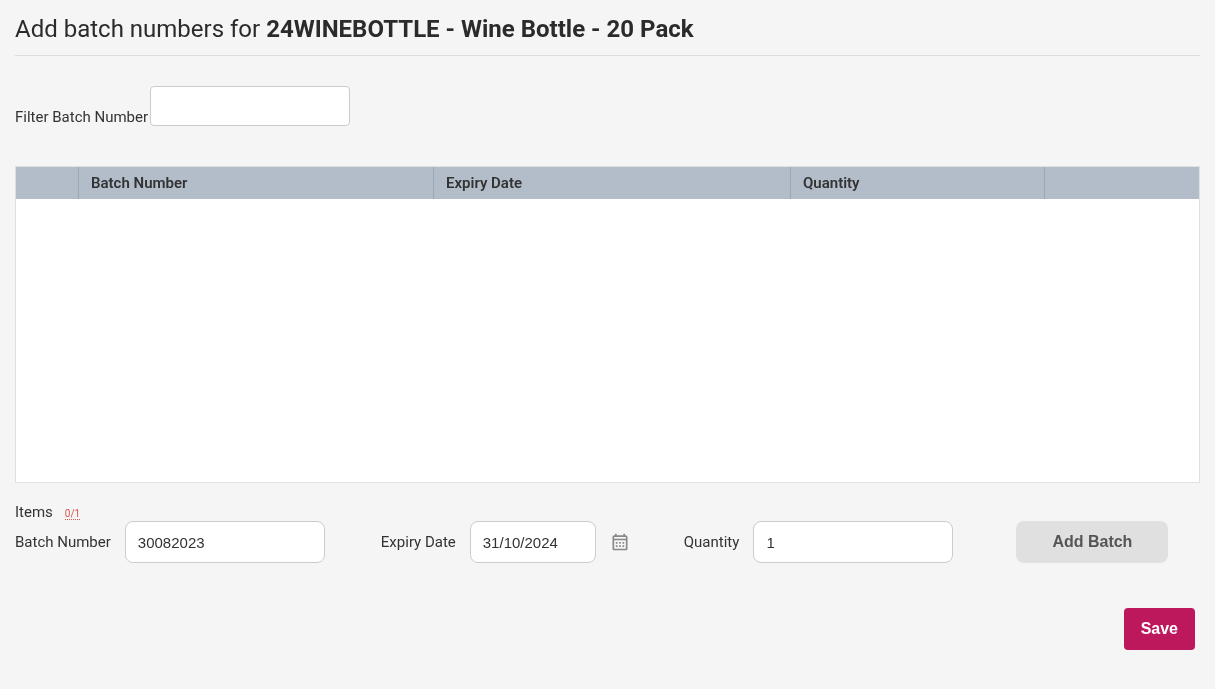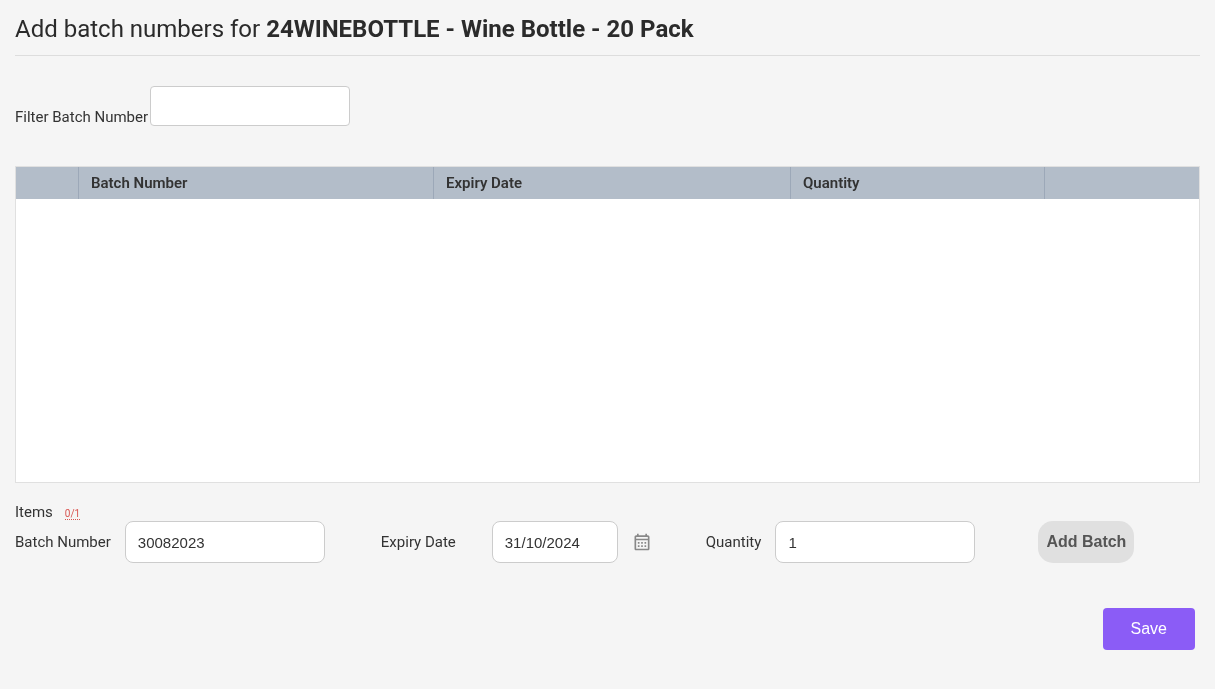--- a/index.html
+++ b/index.html
@@ -157,21 +157,20 @@
       font-size: 15px;
       color: #333;
     }
     
     .input-batch {
       width: 200px;
     }
     
     .input-expiry {
       width: 126px;
-      margin-left: 22px;
     }
     
     .input-quantity {
       width: 200px;
     }
     
     .calendar-icon {
       width: 20px;
       height: 20px;
       color: #888;
@@ -188,44 +187,44 @@
     .gap-2 {
       width: 26px;
     }
     
     .gap-3 {
       width: 35px;
     }
     
     .add-batch-btn {
       height: 42px;
-      padding: 0 8px;
+      padding: 0 36px;
       background: #e0e0e0;
       border: none;
-      border-radius: 15px;
+      border-radius: 8px;
       font-size: 16px;
       font-weight: 600;
       color: #555;
       cursor: pointer;
     }
     
     .footer-row {
       display: flex;
       justify-content: flex-end;
       padding-right: 5px;
     }
     
     .save-btn {
       height: 42px;
-      padding: 0 28px;
-      background: #8b5cf6;
+      padding: 0 17px;
+      background: #be185d;
       border: none;
       border-radius: 4px;
       font-size: 16px;
-      font-weight: 400;
+      font-weight: 700;
       color: #fff;
       cursor: pointer;
     }
   </style>
 </head>
 <body>
 
 <h1 class="page-title">
   <span>Add batch numbers for </span><span class="bold">24WINEBOTTLE - Wine Bottle - 20 Pack</span>
 </h1>

